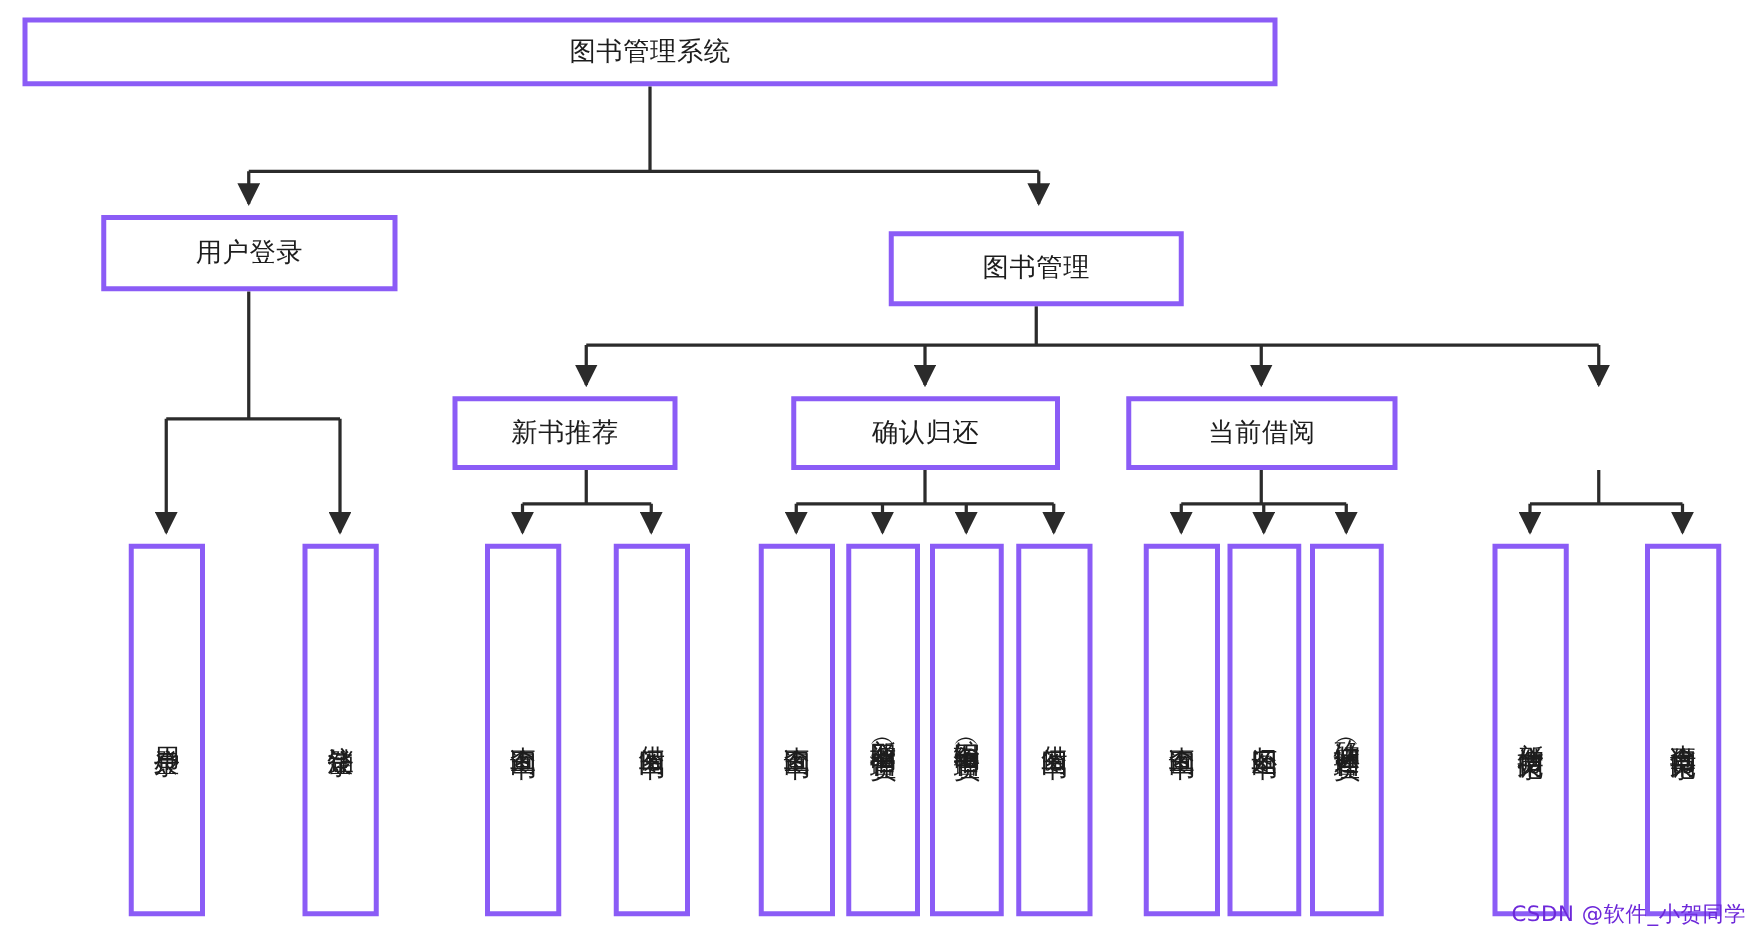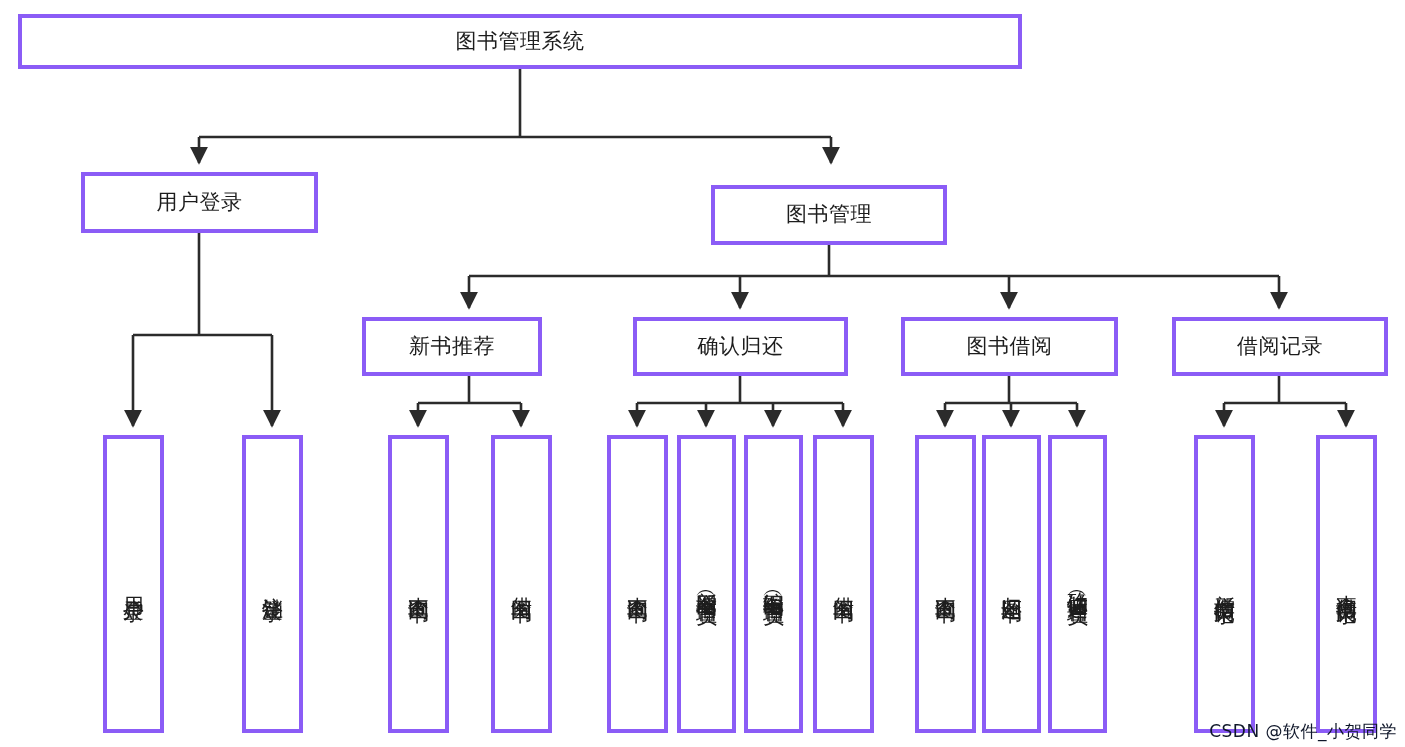--- a/index.html
+++ b/index.html
@@ -52,21 +52,21 @@
     font-size: 21px;
     letter-spacing: 2px;
     line-height: 1.05;
     max-height: 100%;
   }
   .watermark {
     position: absolute;
     right: 8px;
     bottom: 4px;
     font-size: 17px;
-    color: #0f172a;
+    color: #6d28d9;
     letter-spacing: 0.5px;
     white-space: nowrap;
     pointer-events: none;
   }
 </style>
 </head>
 <body>
 
 <div id="canvas">
 
@@ -131,24 +131,21 @@
     <span class="label">图书管理</span>
   </div>
 
   <div class="node horiz" style="left:362px; top:317px; width:180px; height:59px;">
     <span class="label">新书推荐</span>
   </div>
   <div class="node horiz" style="left:633px; top:317px; width:215px; height:59px;">
     <span class="label">确认归还</span>
   </div>
   <div class="node horiz" style="left:901px; top:317px; width:217px; height:59px;">
-    <span class="label">图书借阅</span>
-  </div>
-  <div class="node horiz" style="left:1172px; top:317px; width:216px; height:59px;">
-    <span class="label">借阅记录</span>
+    <span class="label">当前借阅</span>
   </div>
 
   <div class="node vert" style="left:103px; top:435px; width:61px; height:298px;">
     <span class="label">用户登录</span>
   </div>
   <div class="node vert" style="left:242px; top:435px; width:61px; height:298px;">
     <span class="label">注销登录</span>
   </div>
 
   <div class="node vert" style="left:388px; top:435px; width:61px; height:298px;">

